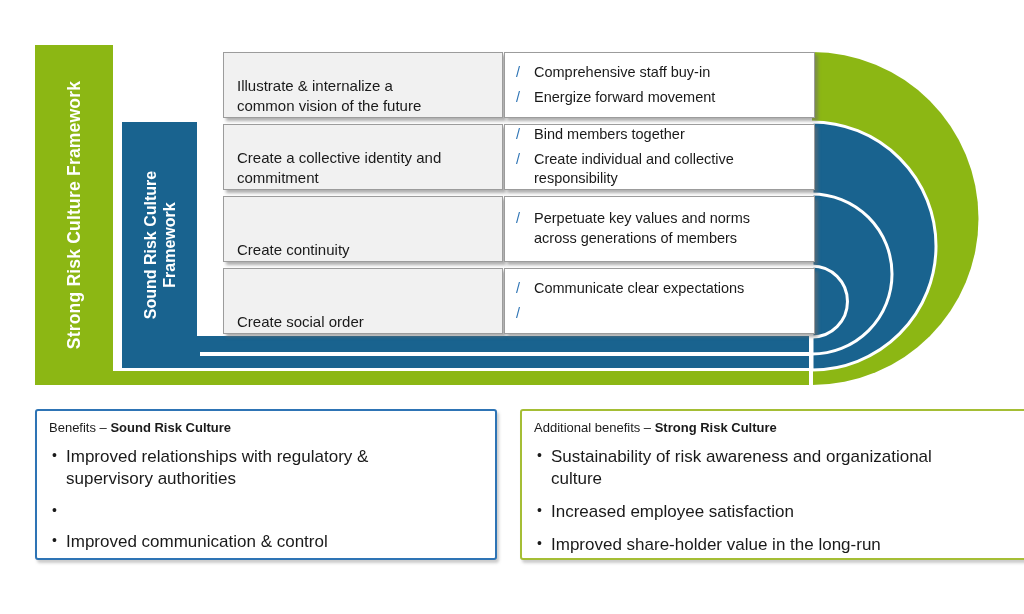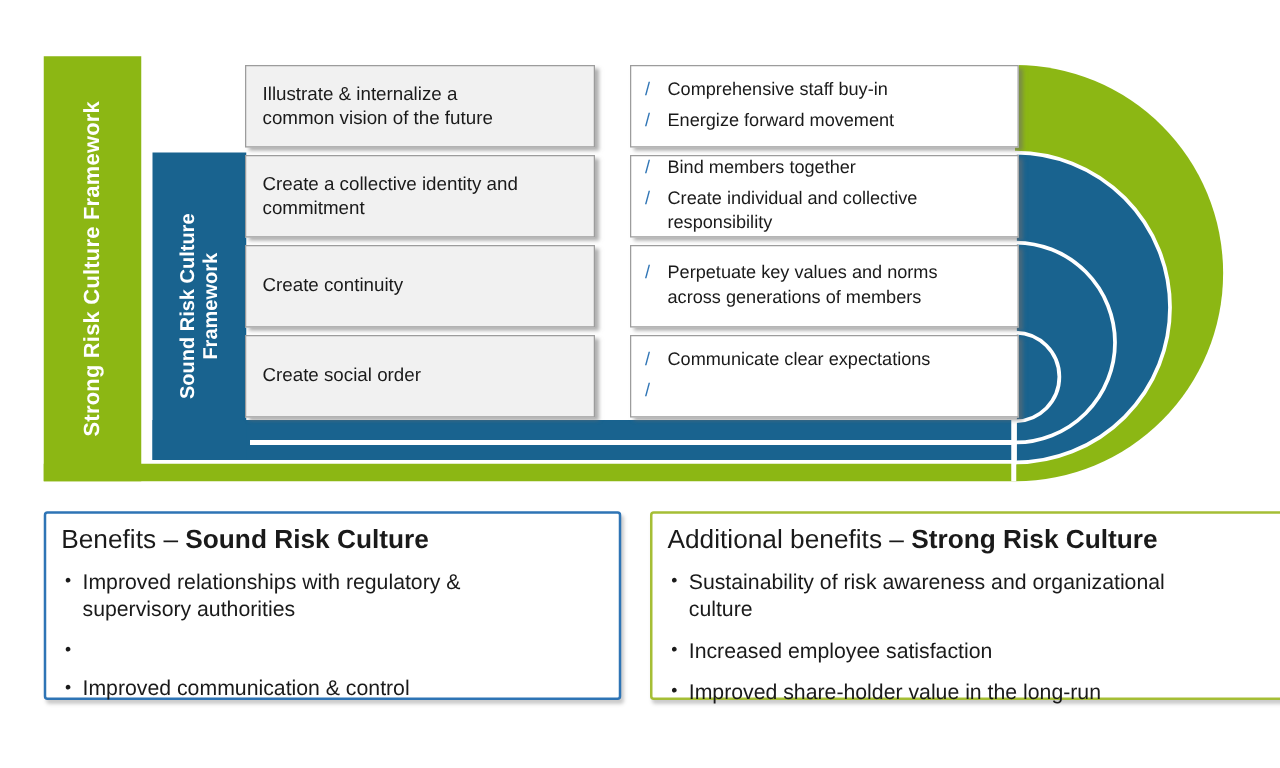--- a/index.html
+++ b/index.html
@@ -26,39 +26,39 @@
     white-space:pre-line;text-align:center;color:#fff;font-weight:bold;
   }
   .bar.green .vlabel{width:336px;font-size:17.5px;letter-spacing:.2px;}
   .bar.blue .vlabel{width:242px;font-size:16px;line-height:1.2;}
   
   .goal-box,.benefit-box{
     position:absolute;height:66px;box-sizing:border-box;
     border:1px solid var(--color-boxborder,#9C9C9C);
     box-shadow:3px 3px 3px rgba(110,110,110,.55);
   }
-  .goal-box{left:196px;width:280px;background:var(--color-boxfill,#F1F1F1);
-    display:flex;align-items:center;padding:2px 8px 2px 13px;}
+  .goal-box{left:223px;width:280px;background:var(--color-boxfill,#F1F1F1);
+    display:flex;align-items:flex-end;padding:2px 8px 2px 13px;}
   .goal-text{font-size:15px;line-height:1.3;white-space:pre-line;}
   .benefit-box{left:504px;width:311px;background:#fff;
     display:flex;flex-direction:column;justify-content:center;gap:5px;
     padding:2px 4px 2px 11px;}
   .r0{top:52px;}.r1{top:124px;}.r2{top:196px;}.r3{top:268px;}
   .b-item{display:flex;align-items:flex-start;}
   .slash{flex:none;width:18px;color:var(--color-lightblue,#2E74B5);font-size:14.5px;line-height:1.35;}
   .b-text{font-size:14.5px;line-height:1.35;white-space:pre-line;}
   
   .panel{
     position:absolute;top:409px;height:151px;box-sizing:border-box;background:#fff;
     border-radius:3px;padding:9px 12px 6px 12px;
     box-shadow:2px 3px 3px rgba(140,140,140,.45);
   }
   .panel.sound{left:35px;width:462px;border:2px solid var(--color-lightblue,#2E74B5);}
   .panel.strong{left:520px;width:532px;border:2px solid var(--color-lightgreen,#A5BE35);}
-  .panel-title{font-size:21px;margin-bottom:3px;}
+  .panel-title{font-size:13px;margin-bottom:3px;}
   .panel-title b{font-weight:bold;}
   .p-item{display:flex;align-items:flex-start;margin-top:11px;}
   .dot{flex:none;width:17px;padding-left:3px;box-sizing:border-box;font-size:14px;line-height:1.35;}
   .p-text{font-size:17px;line-height:1.3;white-space:pre-line;}
 </style>
 </head>
 <body>
 
 <svg class="loops" width="1024" height="614" viewBox="0 0 1024 614">
   <path class="sg" d="M 812 52 A 166.5 166.5 0 0 1 812 385 Z"></path>

